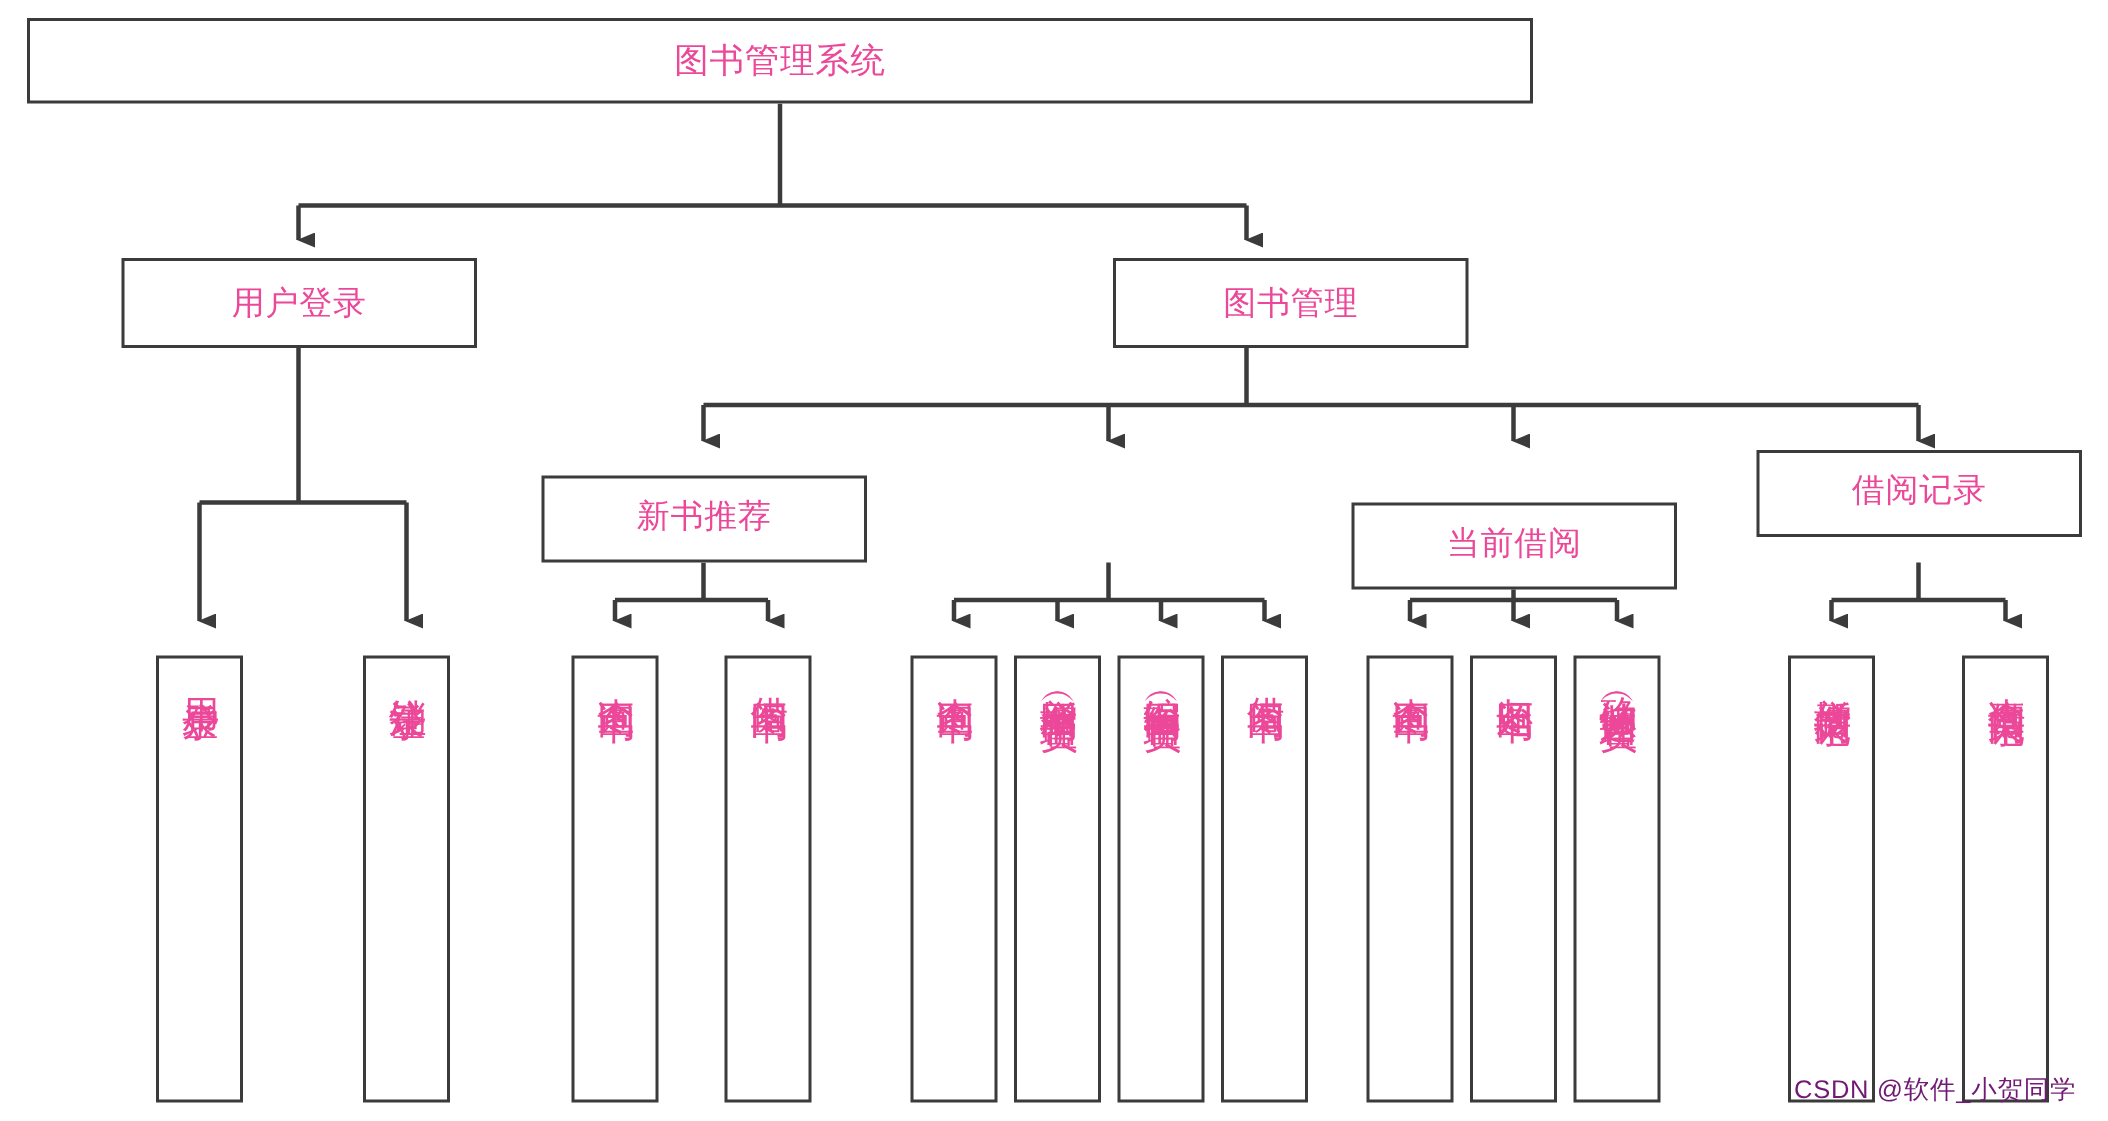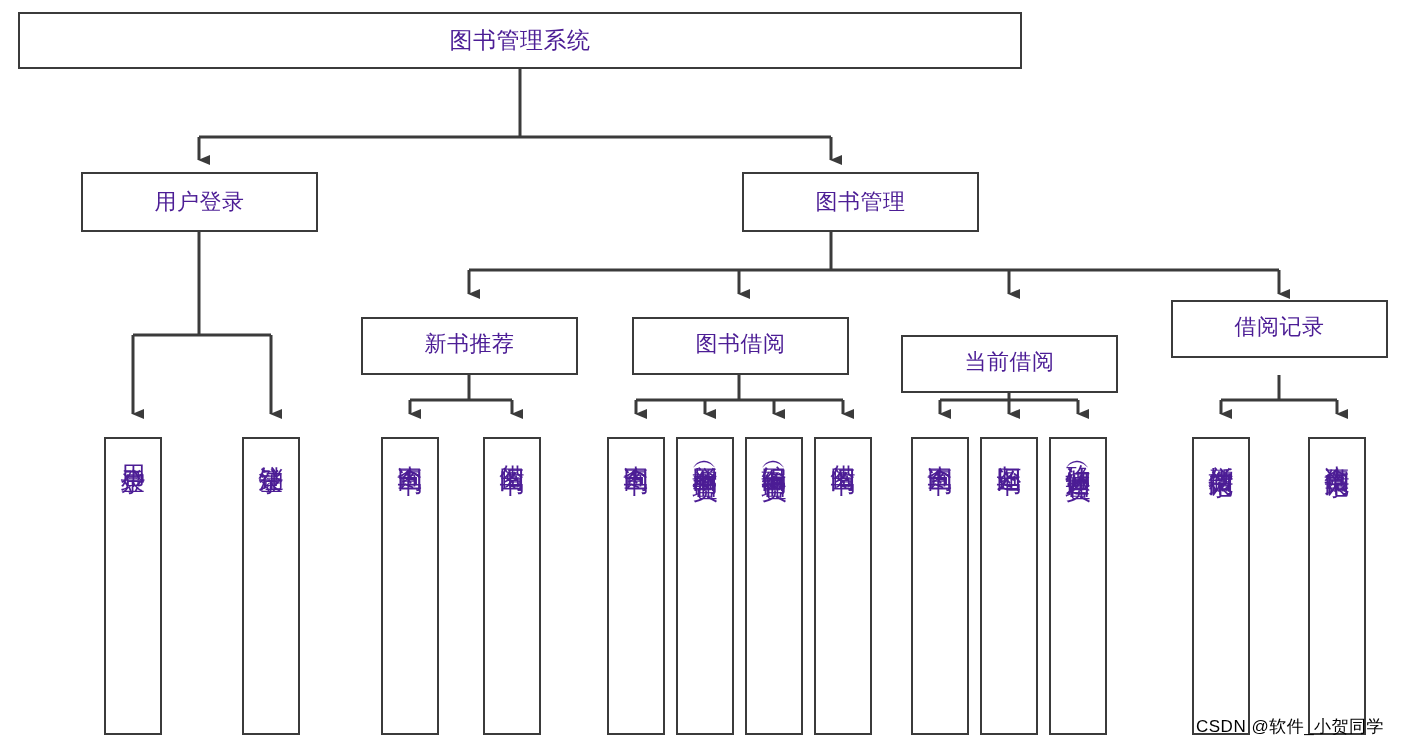--- a/index.html
+++ b/index.html
@@ -26,21 +26,21 @@
     pointer-events: none;
   }
   .node {
     position: absolute;
     box-sizing: border-box;
     background: #ffffff;
     border: 2px solid #3b3b3b;
     display: flex;
     align-items: center;
     justify-content: center;
-    color: #4c1d95;
+    color: #ec4899;
   }
   .node .label {
     display: block;
     text-align: center;
     line-height: 1.12;
     letter-spacing: 0.5px;
   }
   .node.root {
     left: 18px;
     top: 12px;
@@ -76,21 +76,21 @@
     font-size: 25px;
     line-height: 1.15;
     letter-spacing: 2px;
     white-space: nowrap;
   }
   .watermark {
     position: absolute;
     left: 1196px;
     top: 715px;
     font-size: 17px;
-    color: #000000;
+    color: #701a75;
     white-space: nowrap;
     letter-spacing: 0.5px;
   }
 </style>
 </head>
 <body>
 
 <div id="canvas">
 
   <svg class="wires" viewBox="0 0 1405 747" xmlns="http://www.w3.org/2000/svg">
@@ -150,23 +150,20 @@
   <div class="node lvl2" style="left:81px; top:172px; width:237px;">
     <span class="label">用户登录</span>
   </div>
   <div class="node lvl2" style="left:712px; top:172px; width:237px;margin-left:30px;">
     <span class="label">图书管理</span>
   </div>
 
   <div class="node lvl3" style="left:361px; top:317px; width:217px;">
     <span class="label">新书推荐</span>
   </div>
-  <div class="node lvl3" style="left:632px; top:317px; width:217px;">
-    <span class="label">图书借阅</span>
-  </div>
   <div class="node lvl3" style="left:901px; top:335px; width:217px;">
     <span class="label">当前借阅</span>
   </div>
   <div class="node lvl3" style="left:1171px; top:300px; width:217px;">
     <span class="label">借阅记录</span>
   </div>
 
   <div class="node leaf" style="left:104px;">
     <span class="label">用户登录</span>
   </div>

